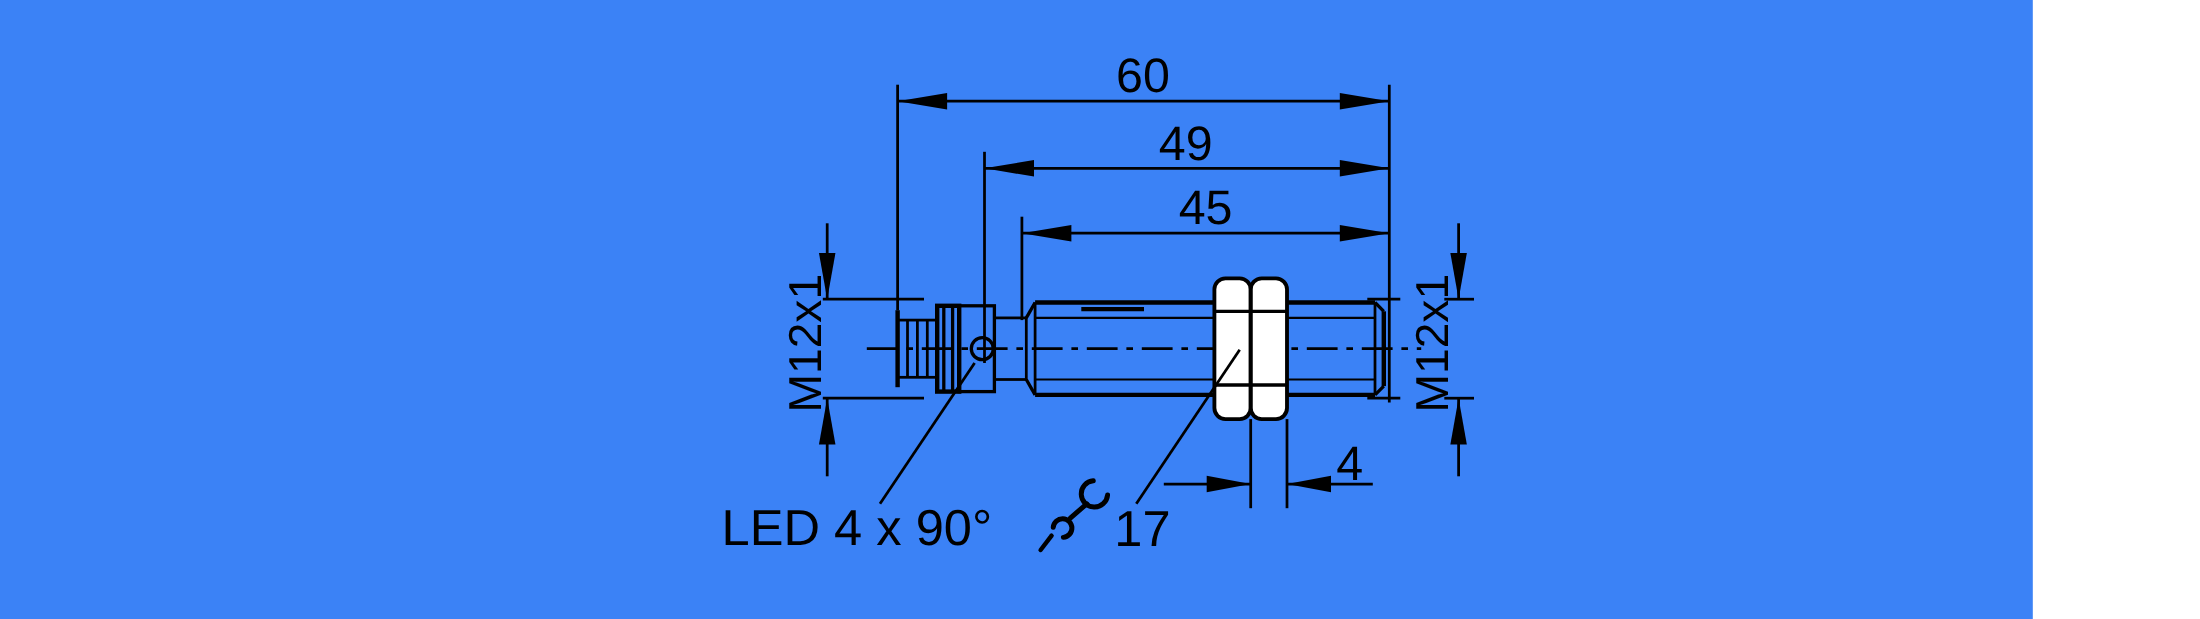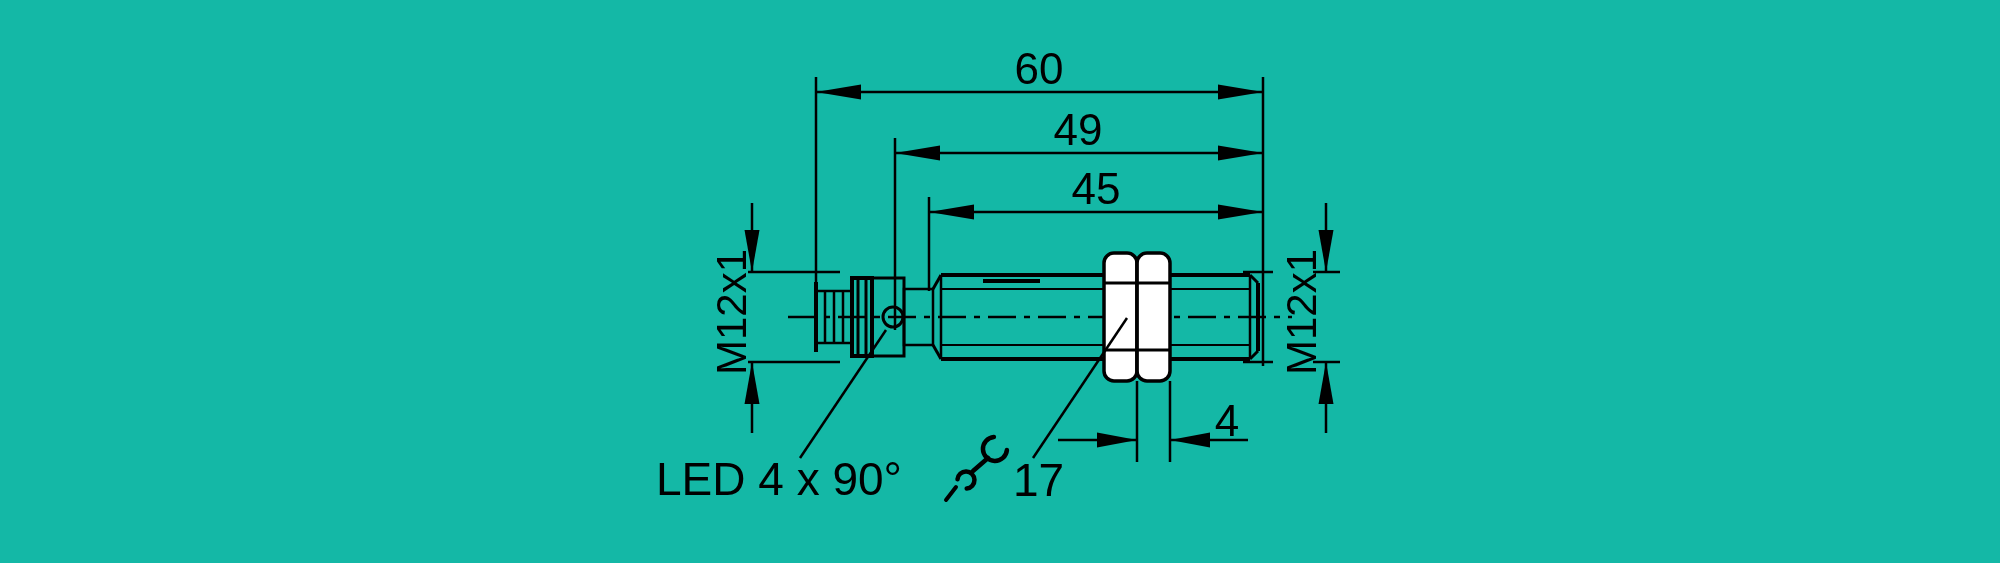--- a/index.html
+++ b/index.html
@@ -1,16 +1,16 @@
 <!DOCTYPE html>
 <html><head>
 <meta charset="utf-8">
 <style>
   html,body{margin:0;padding:0;background:#ffffff;}
-  .stage{position:relative;width:2000px;height:563px;background:#14b8a6;overflow:hidden;
+  .stage{position:relative;width:1848px;height:563px;background:#3b82f6;overflow:hidden;
          font-family:"Liberation Sans", sans-serif;}
   svg text{fill:#000;font-family:"Liberation Sans", sans-serif;}
   .dimnum{font-size:44px;}
   .thread{font-size:42px;}
   .note{font-size:46px;}
 </style>
 </head>
 <body>
 
 <div class="stage">

